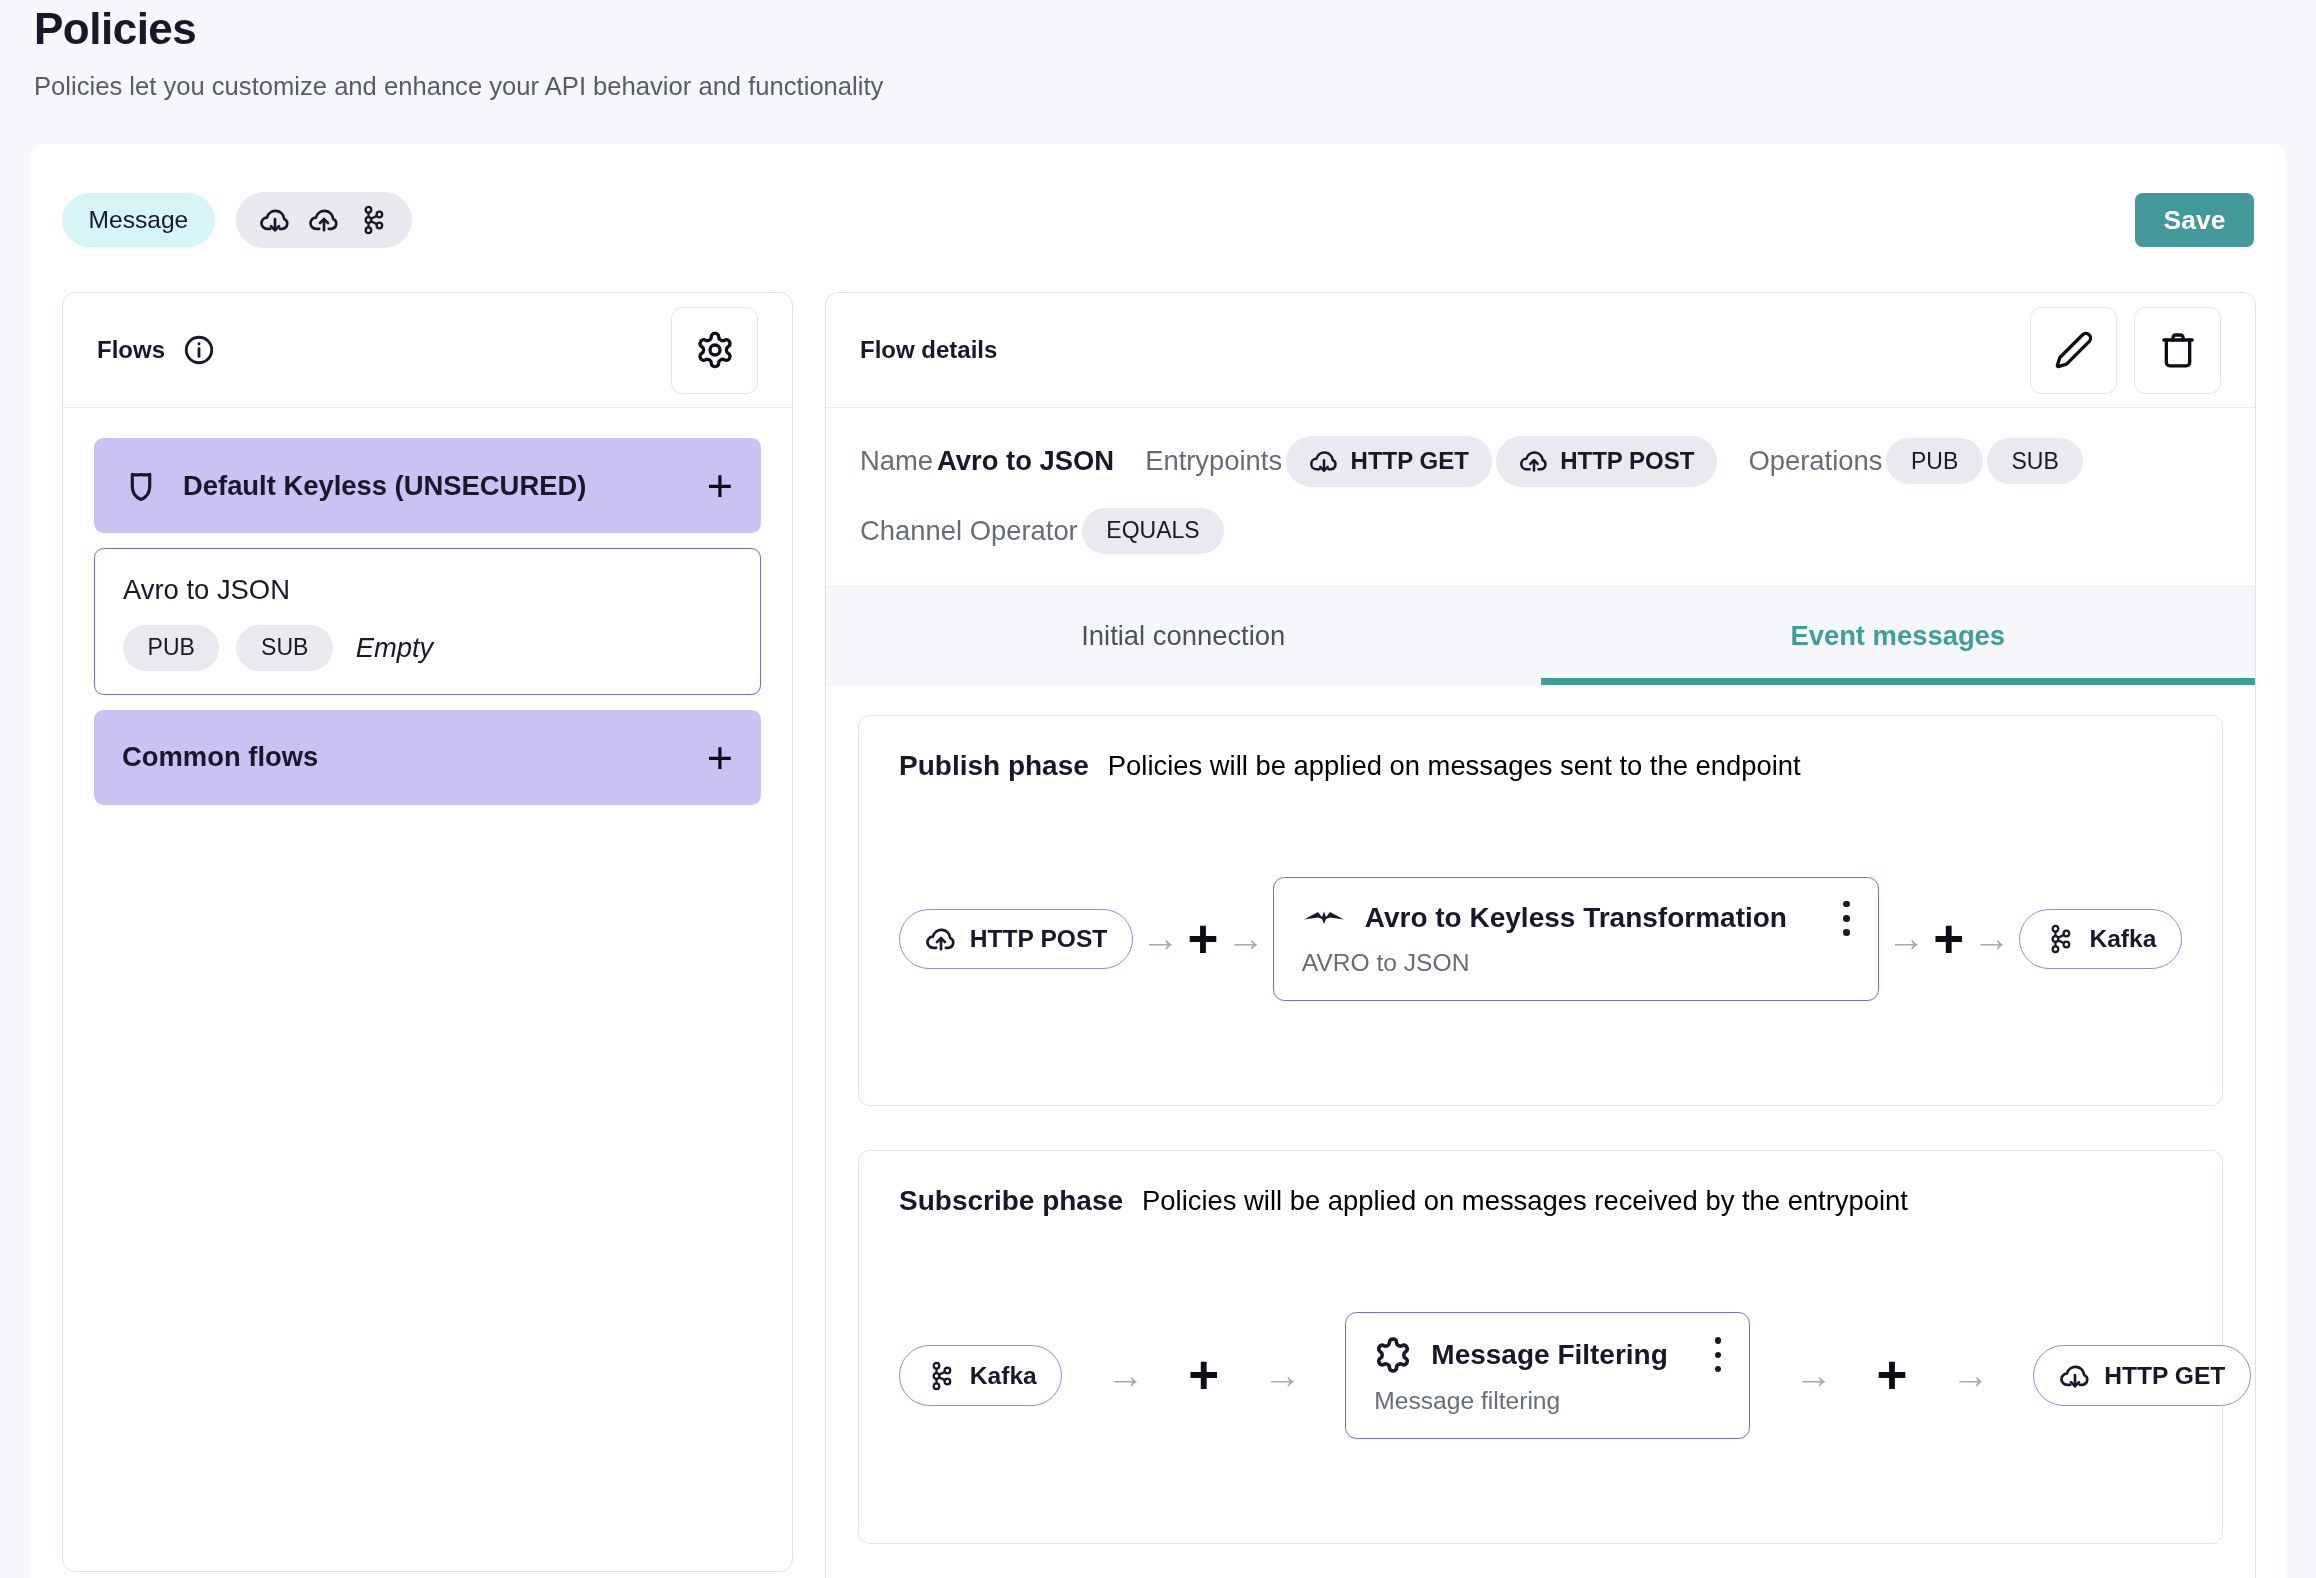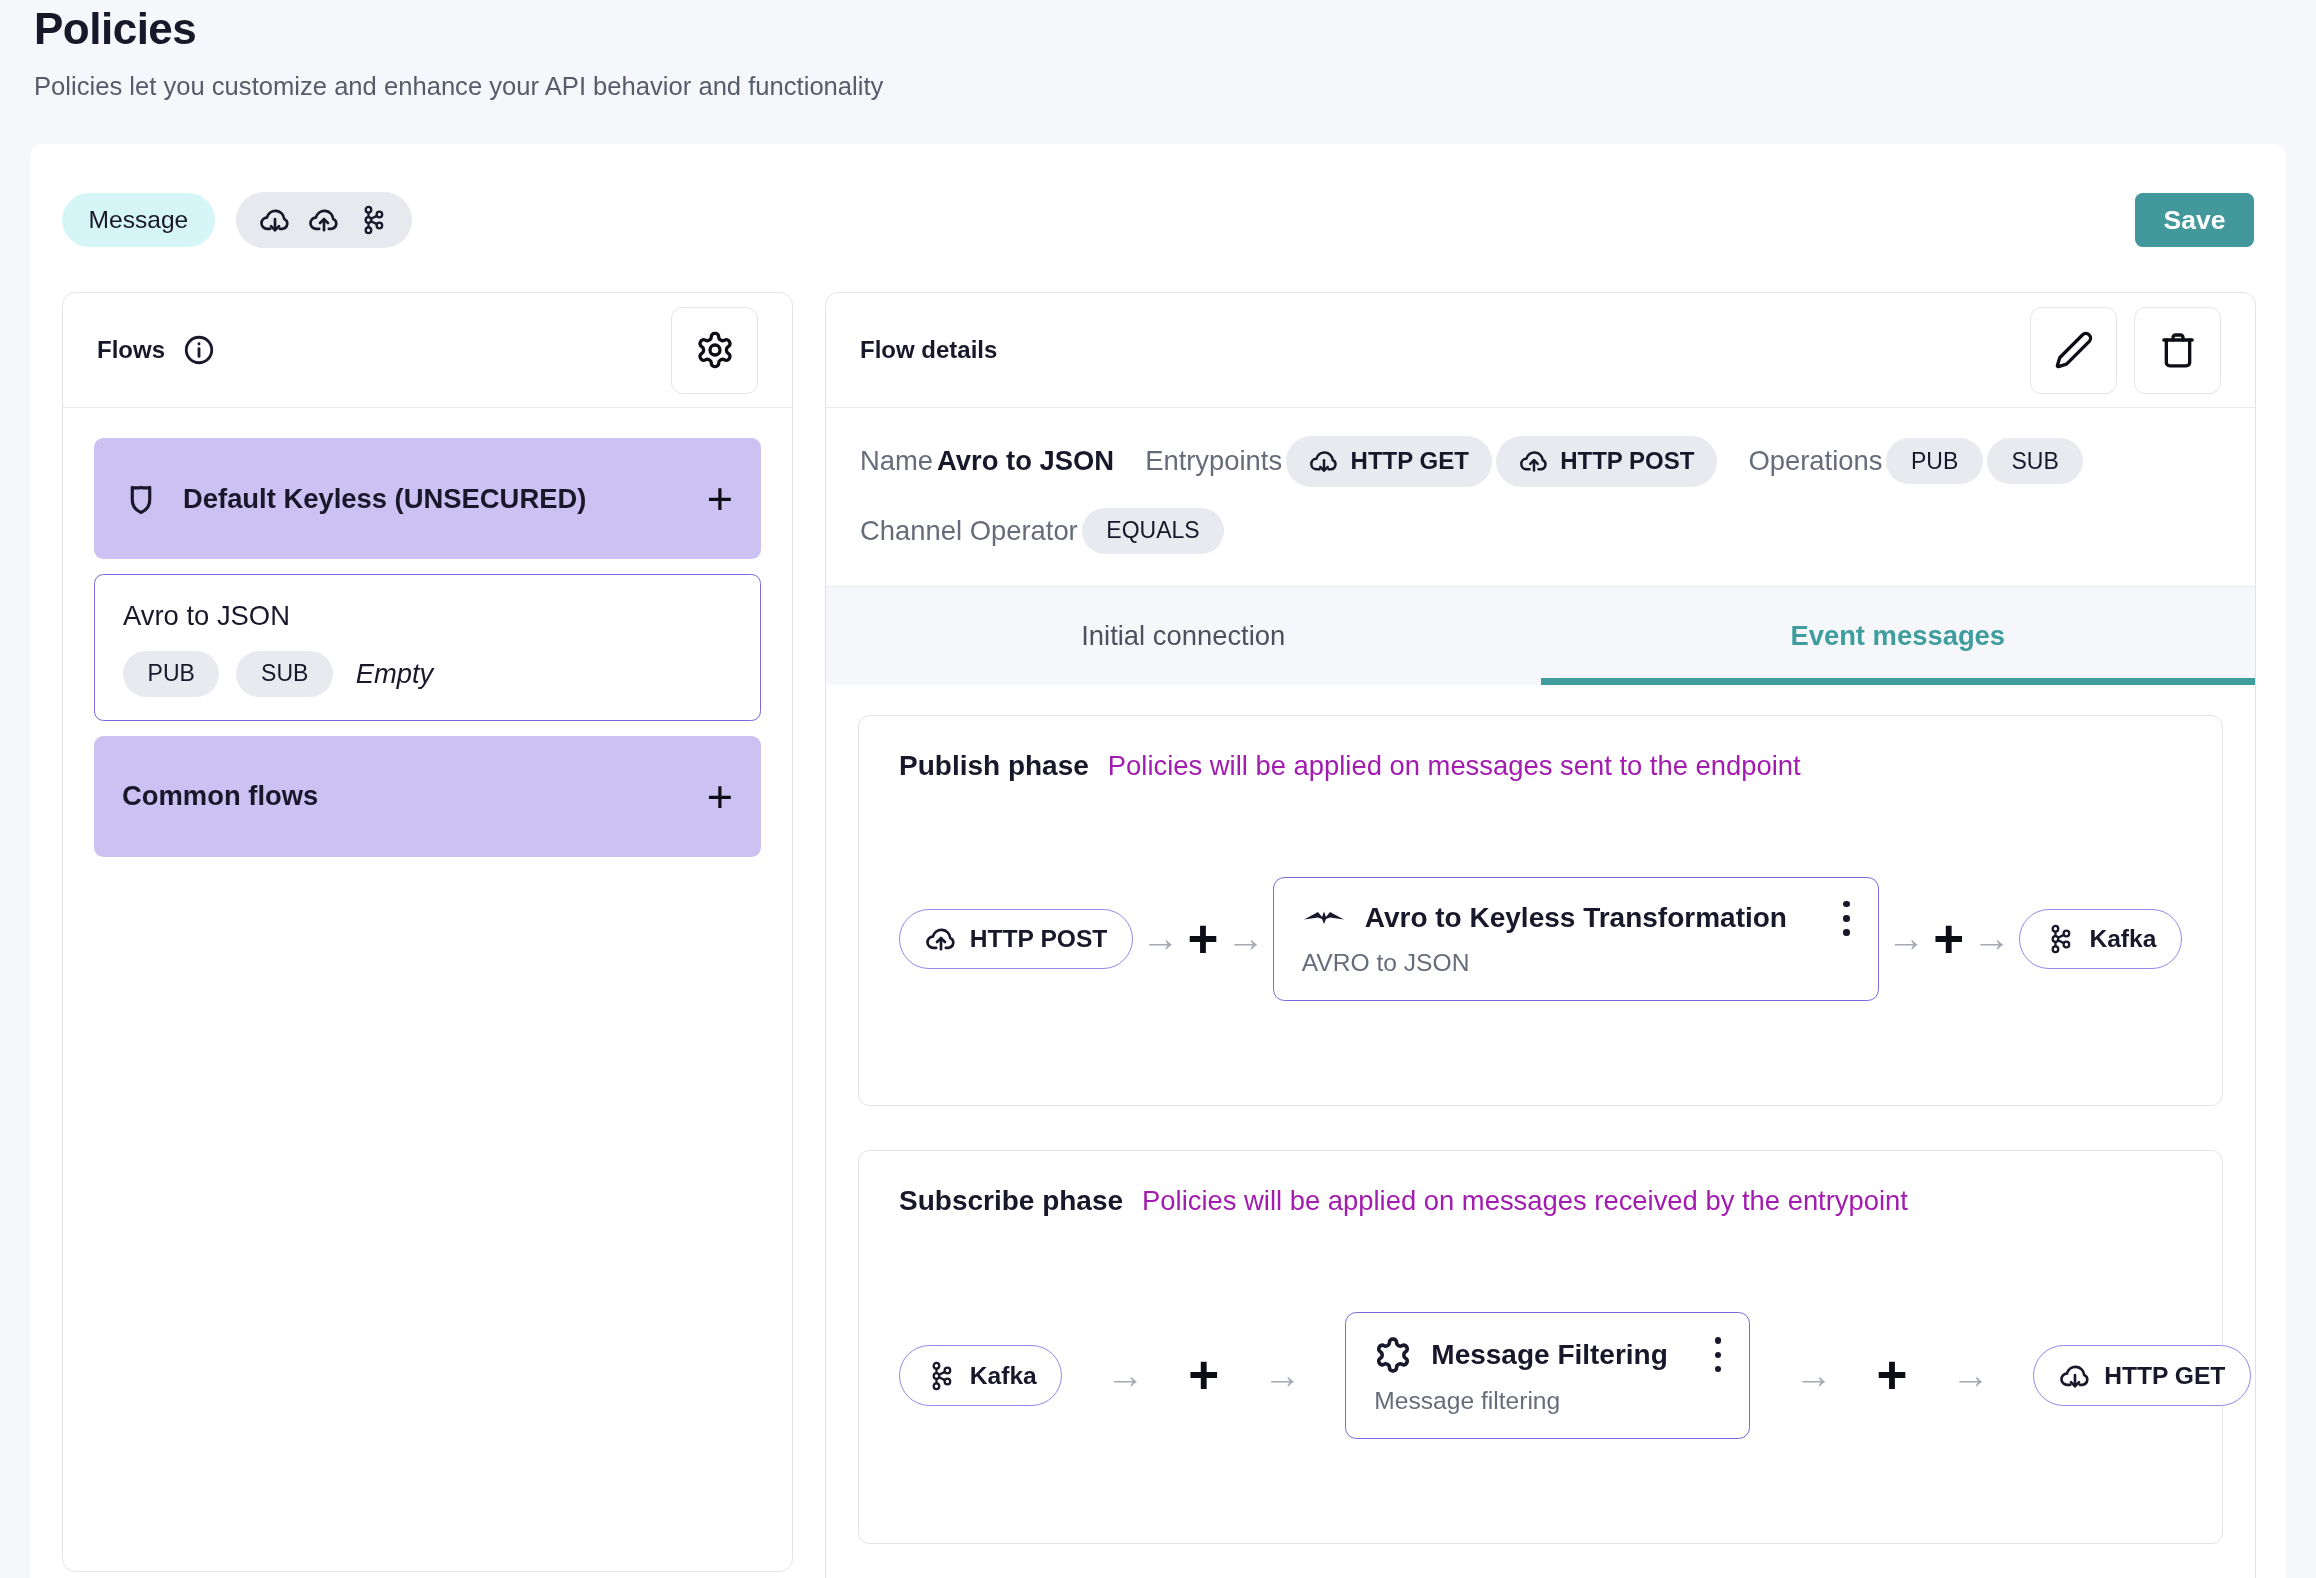--- a/index.html
+++ b/index.html
@@ -39,21 +39,21 @@
   .head-actions { margin-left:auto; display:flex; gap:17px; }
   .icon-btn {
     width:87px; height:87px; background:#fff; border:0.9px solid #e4e4ea; border-radius:11.4px;
     display:flex; align-items:center; justify-content:center; cursor:pointer; color:#0d0d15;
   }
   .icon-btn svg { width:40px; height:40px; display:block; }
 
   
   .flows-list { padding:30px 31px; display:flex; flex-direction:column; gap:15px; }
   .flow-group {
-    background:#cbc1f2; border-radius:9.5px; height:121px; display:flex; align-items:center;
+    background:#cbc1f2; border-radius:9.5px; height:95px; display:flex; align-items:center;
     padding:0 28px; gap:23px; font-weight:700; font-size:27.4px; cursor:pointer;
   }
   .flow-group svg { width:38px; height:38px; flex:none; }
   .plus-btn { margin-left:auto; font-size:45px; font-weight:400; color:#0d0d15; line-height:1; cursor:pointer; }
   .flow-selected {
     background:#fff; border:1.9px solid #7a68dd; border-radius:9.5px;
     padding:24.6px 28px 23px; display:flex; flex-direction:column; gap:19px; cursor:pointer;
   }
   .flow-name { font-size:27.4px; }
   .badge-row { display:flex; align-items:center; gap:17px; }
@@ -78,21 +78,21 @@
   .tab { flex:1; display:flex; align-items:center; justify-content:center; font-size:27.4px; color:#4c515d; position:relative; cursor:pointer; }
   .tab.active { color:#3f9d9e; font-weight:700; }
   .tab.active::after { content:""; position:absolute; left:0; right:0; bottom:0; height:6.6px; background:#3f9d9e; }
 
   
   .phase-wrap { padding:30px 32px; background:#fff; }
   .phase-card { border:0.9px solid #e2e3e9; border-radius:11.4px; background:#fff; padding:34px 40px 104px; }
   .phase-card + .phase-card { margin-top:44px; }
   .phase-head { display:flex; align-items:baseline; gap:19px; }
   .phase-title { font-size:28px; font-weight:700; }
-  .phase-desc { font-size:27.4px; color:#a21caf;text-align:right; }
+  .phase-desc { font-size:27.4px; color:#000000;text-align:right; }
   .chain { display:flex; align-items:center; margin-top:95px; }
   .chain-spread { justify-content:space-between; }
   .chain-left > * + * { margin-left:44px; }
   .conn-pill {
     border:1.9px solid #9587ea; border-radius:945px; background:#fff; padding:13.2px 24.6px;
     display:flex; align-items:center; gap:13.2px; font-size:24.6px; font-weight:700; flex:none; cursor:default;
   }
   .conn-pill svg { width:32px; height:32px; display:block; }
   .arrow { color:#a6aab5; font-size:38px; flex:none; }
   .plus-chain { font-size:53px; font-weight:600; color:#0d0d15; line-height:0.8; flex:none; cursor:pointer; }

